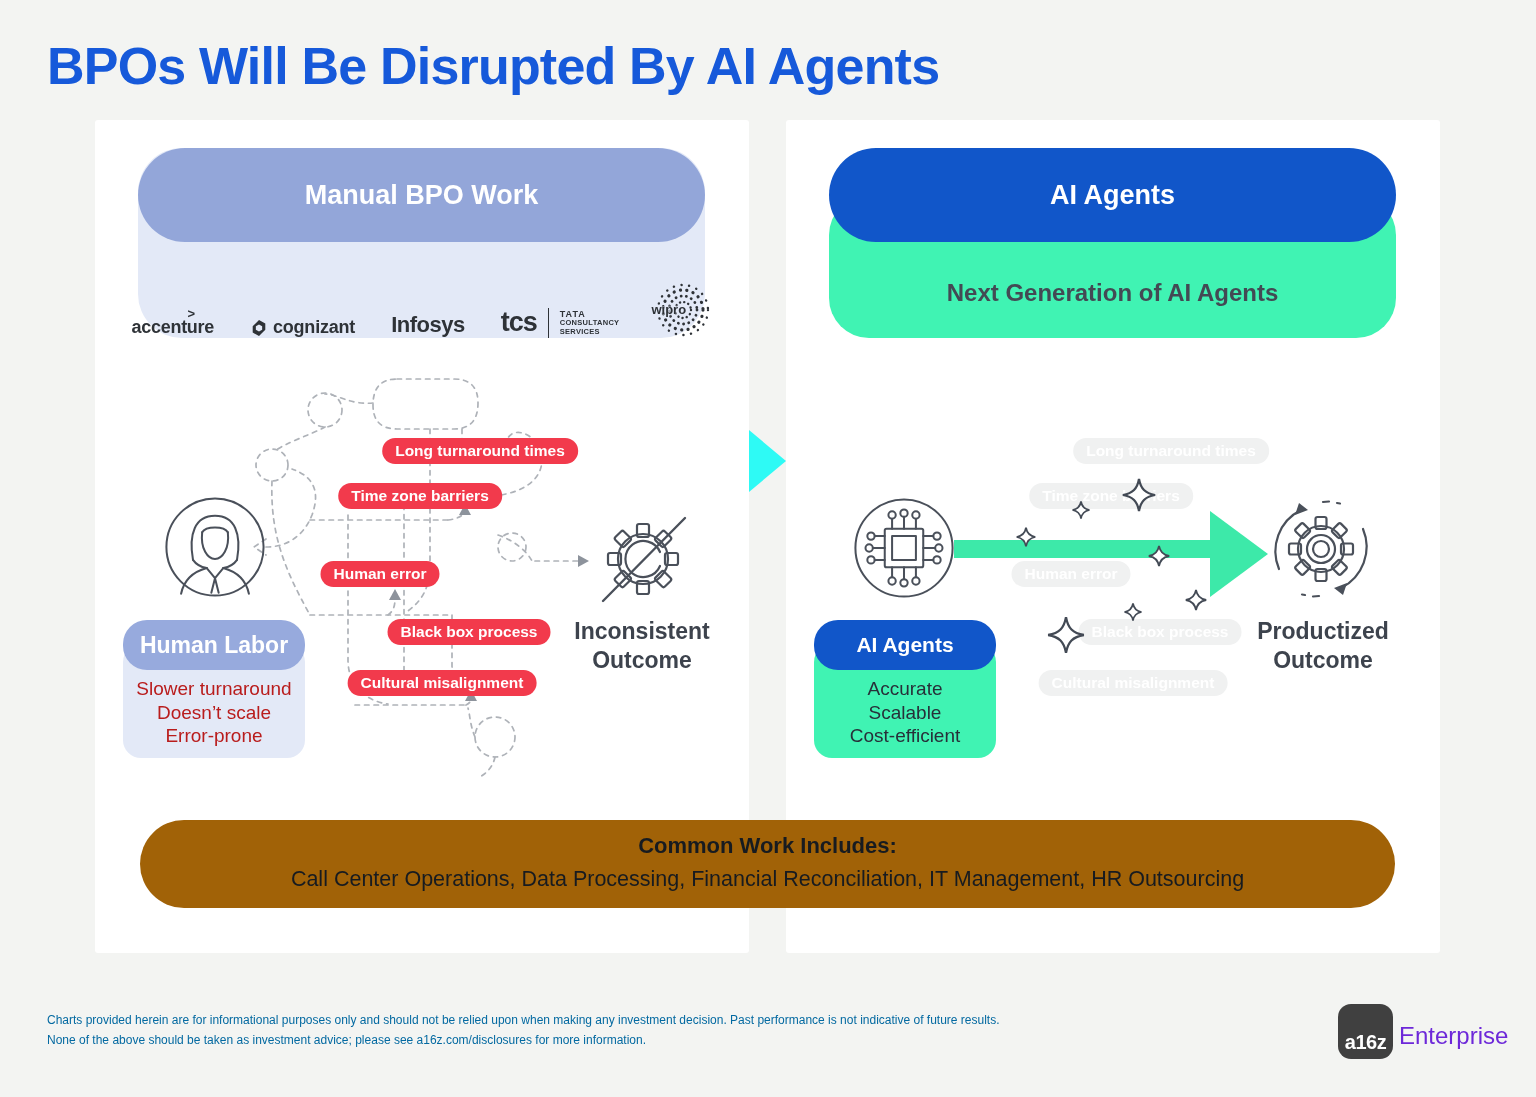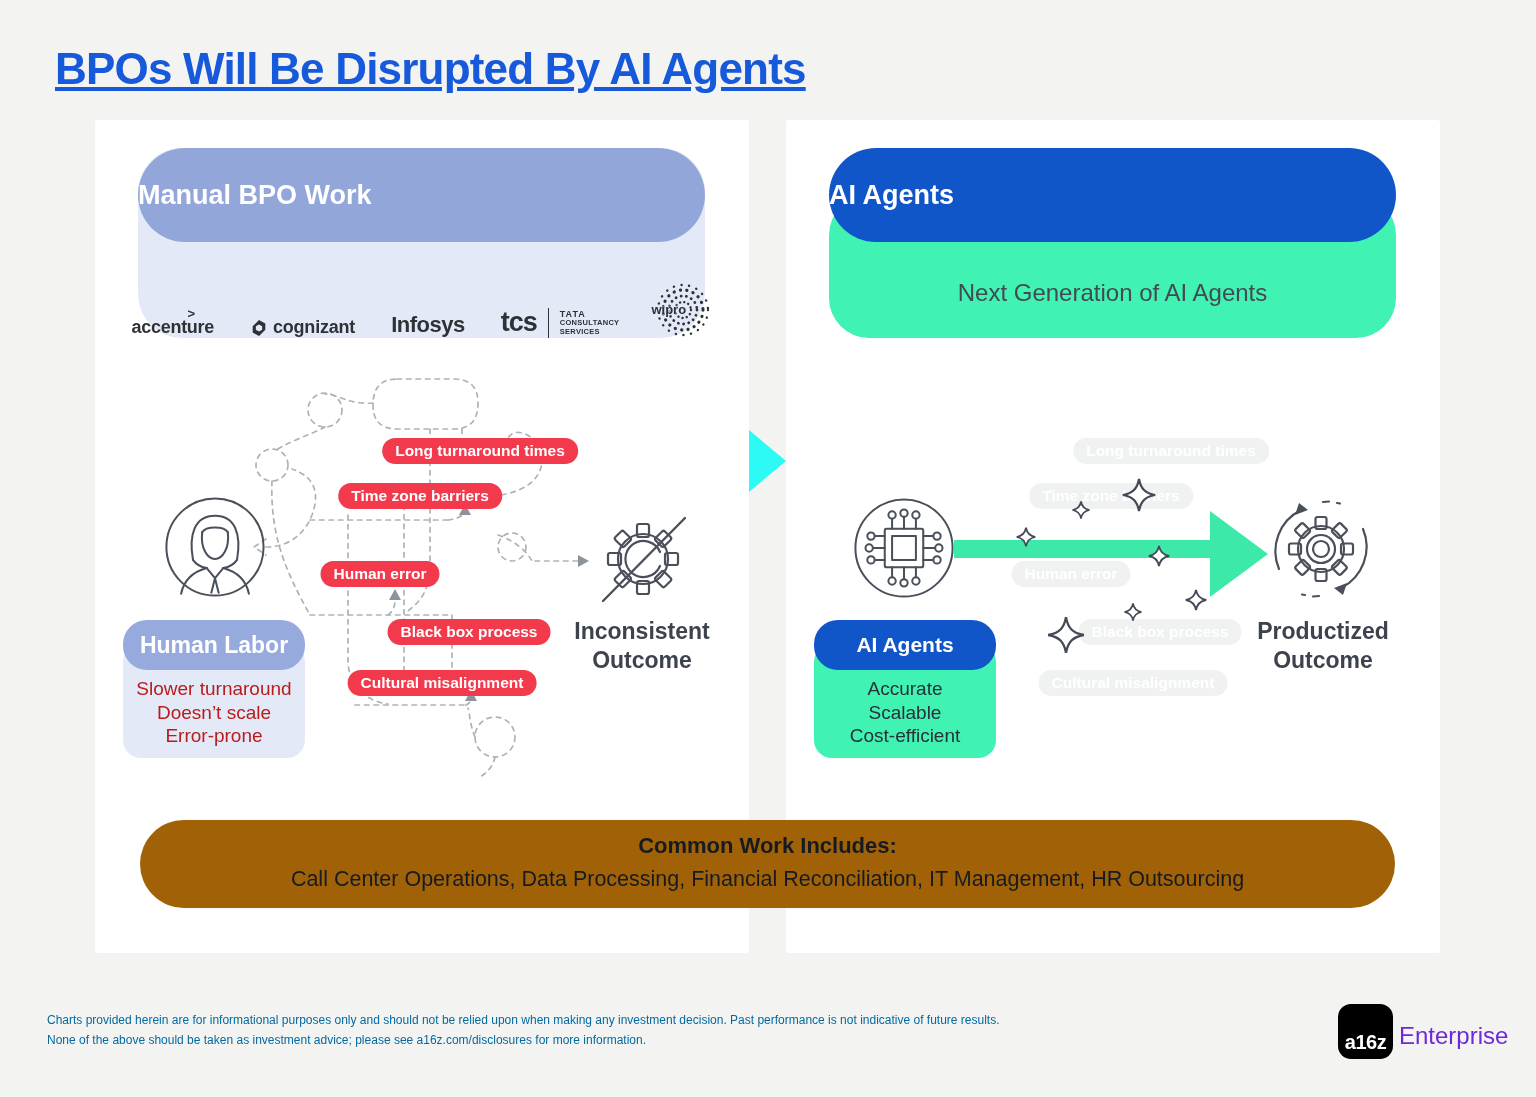--- a/index.html
+++ b/index.html
@@ -1,31 +1,31 @@
 <!DOCTYPE html>
 <html><head>
 <meta charset="utf-8">
 <style>
   html,body{margin:0;padding:0;}
   body{background:#f3f4f2;font-family:"Liberation Sans", sans-serif;}
   .canvas{position:relative;width:1536px;height:1097px;background:#f3f4f2;overflow:hidden;}
   .abs{position:absolute;}
 
-  .page-title{position:absolute;left:47px;top:36px;font-size:44px;font-weight:700;color:#1659da;letter-spacing:-0.8px;margin:8px;text-decoration:underline;}
+  .page-title{position:absolute;left:47px;top:36px;font-size:52px;font-weight:700;color:#1659da;letter-spacing:-0.8px;margin:0;}
 
   .panel{position:absolute;top:120px;width:654px;height:833px;background:#ffffff;border-radius:3px;}
   .panel.left{left:95px;}
   .panel.right{left:786px;}
 
   
   .hdr-box{position:absolute;left:43px;top:28px;width:567px;height:190px;border-radius:44px;background:#e3e9f7;}
-  .hdr-pill{position:absolute;left:43px;top:28px;width:567px;height:94px;border-radius:47px;background:#93a6d9;display:flex;align-items:center;justify-content:flex-start;color:#fff;font-size:27px;font-weight:700;z-index:3;}
+  .hdr-pill{position:absolute;left:43px;top:28px;width:567px;height:94px;border-radius:47px;background:#93a6d9;display:flex;align-items:center;justify-content:center;color:#fff;font-size:27px;font-weight:700;z-index:3;}
   .hdr-pill.blue{background:#1156c9;}
   .green-box{position:absolute;left:43px;top:75px;width:567px;height:143px;border-radius:40px;background:#40f3b3;z-index:2;}
-  .subheader{position:absolute;left:43px;top:159px;width:567px;text-align:center;font-size:24px;color:#434a54;font-weight:400;z-index:4;}
+  .subheader{position:absolute;left:43px;top:159px;width:567px;text-align:center;font-size:24px;color:#434a54;font-weight:700;z-index:4;}
 
   
   .logos{position:absolute;left:43px;top:122px;width:567px;height:96px;display:flex;align-items:flex-end;justify-content:center;gap:36px;z-index:4;}
   .logo{display:flex;align-items:center;gap:5px;color:#2e3237;}
   .acc-name{font-size:18px;font-weight:700;letter-spacing:-0.3px;position:relative;}
   .acc-gt{position:absolute;top:-11px;left:56px;font-size:13px;font-weight:700;color:#2e3237;}
   .cog-name{font-size:18px;font-weight:600;letter-spacing:-0.2px;}
   .inf-name{font-size:22px;font-weight:600;letter-spacing:-0.5px;}
   .tcs-name{font-size:27px;font-weight:700;letter-spacing:-1px;}
   .tcs-div{width:1px;height:30px;background:#2e3237;margin:0 6px;}
@@ -56,21 +56,21 @@
   .garrow-head{position:absolute;left:424px;top:391px;width:0;height:0;border-top:43px solid transparent;border-bottom:43px solid transparent;border-left:58px solid #3de9a9;z-index:1;}
 
   .sparkle{position:absolute;transform:translate(-50%,-50%);z-index:6;}
 
   
   .common-bar{position:absolute;left:140px;top:820px;width:1255px;height:88px;border-radius:44px;background:#a16207;z-index:8;text-align:center;box-sizing:border-box;padding-top:13px;color:#171b20;}
   .common-bar .cw-title{font-size:22px;font-weight:700;}
   .common-bar .cw-items{font-size:21.5px;margin-top:8px;}
 
   .footer-line{position:absolute;left:47px;font-size:12px;color:#0369a1;}
-  .brand-box{position:absolute;left:1338px;top:1004px;width:55px;height:55px;border-radius:13px;background:#000000;display:flex;align-items:flex-end;justify-content:center;box-sizing:border-box;padding-bottom:5px;}
+  .brand-box{position:absolute;left:1338px;top:1004px;width:55px;height:55px;border-radius:13px;background:#404040;display:flex;align-items:flex-end;justify-content:center;box-sizing:border-box;padding-bottom:5px;}
   .brand-box span{color:#fff;font-size:20px;font-weight:700;letter-spacing:-0.5px;}
   .brand-name{position:absolute;left:1399px;top:1022px;font-size:24px;color:#6d28d9;}
 
   svg{display:block;}
   .icon-stroke{stroke:#4a505a;fill:none;stroke-width:2.2;stroke-linecap:round;stroke-linejoin:round;}
 </style>
 </head>
 <body>
 
 <div class="canvas">

